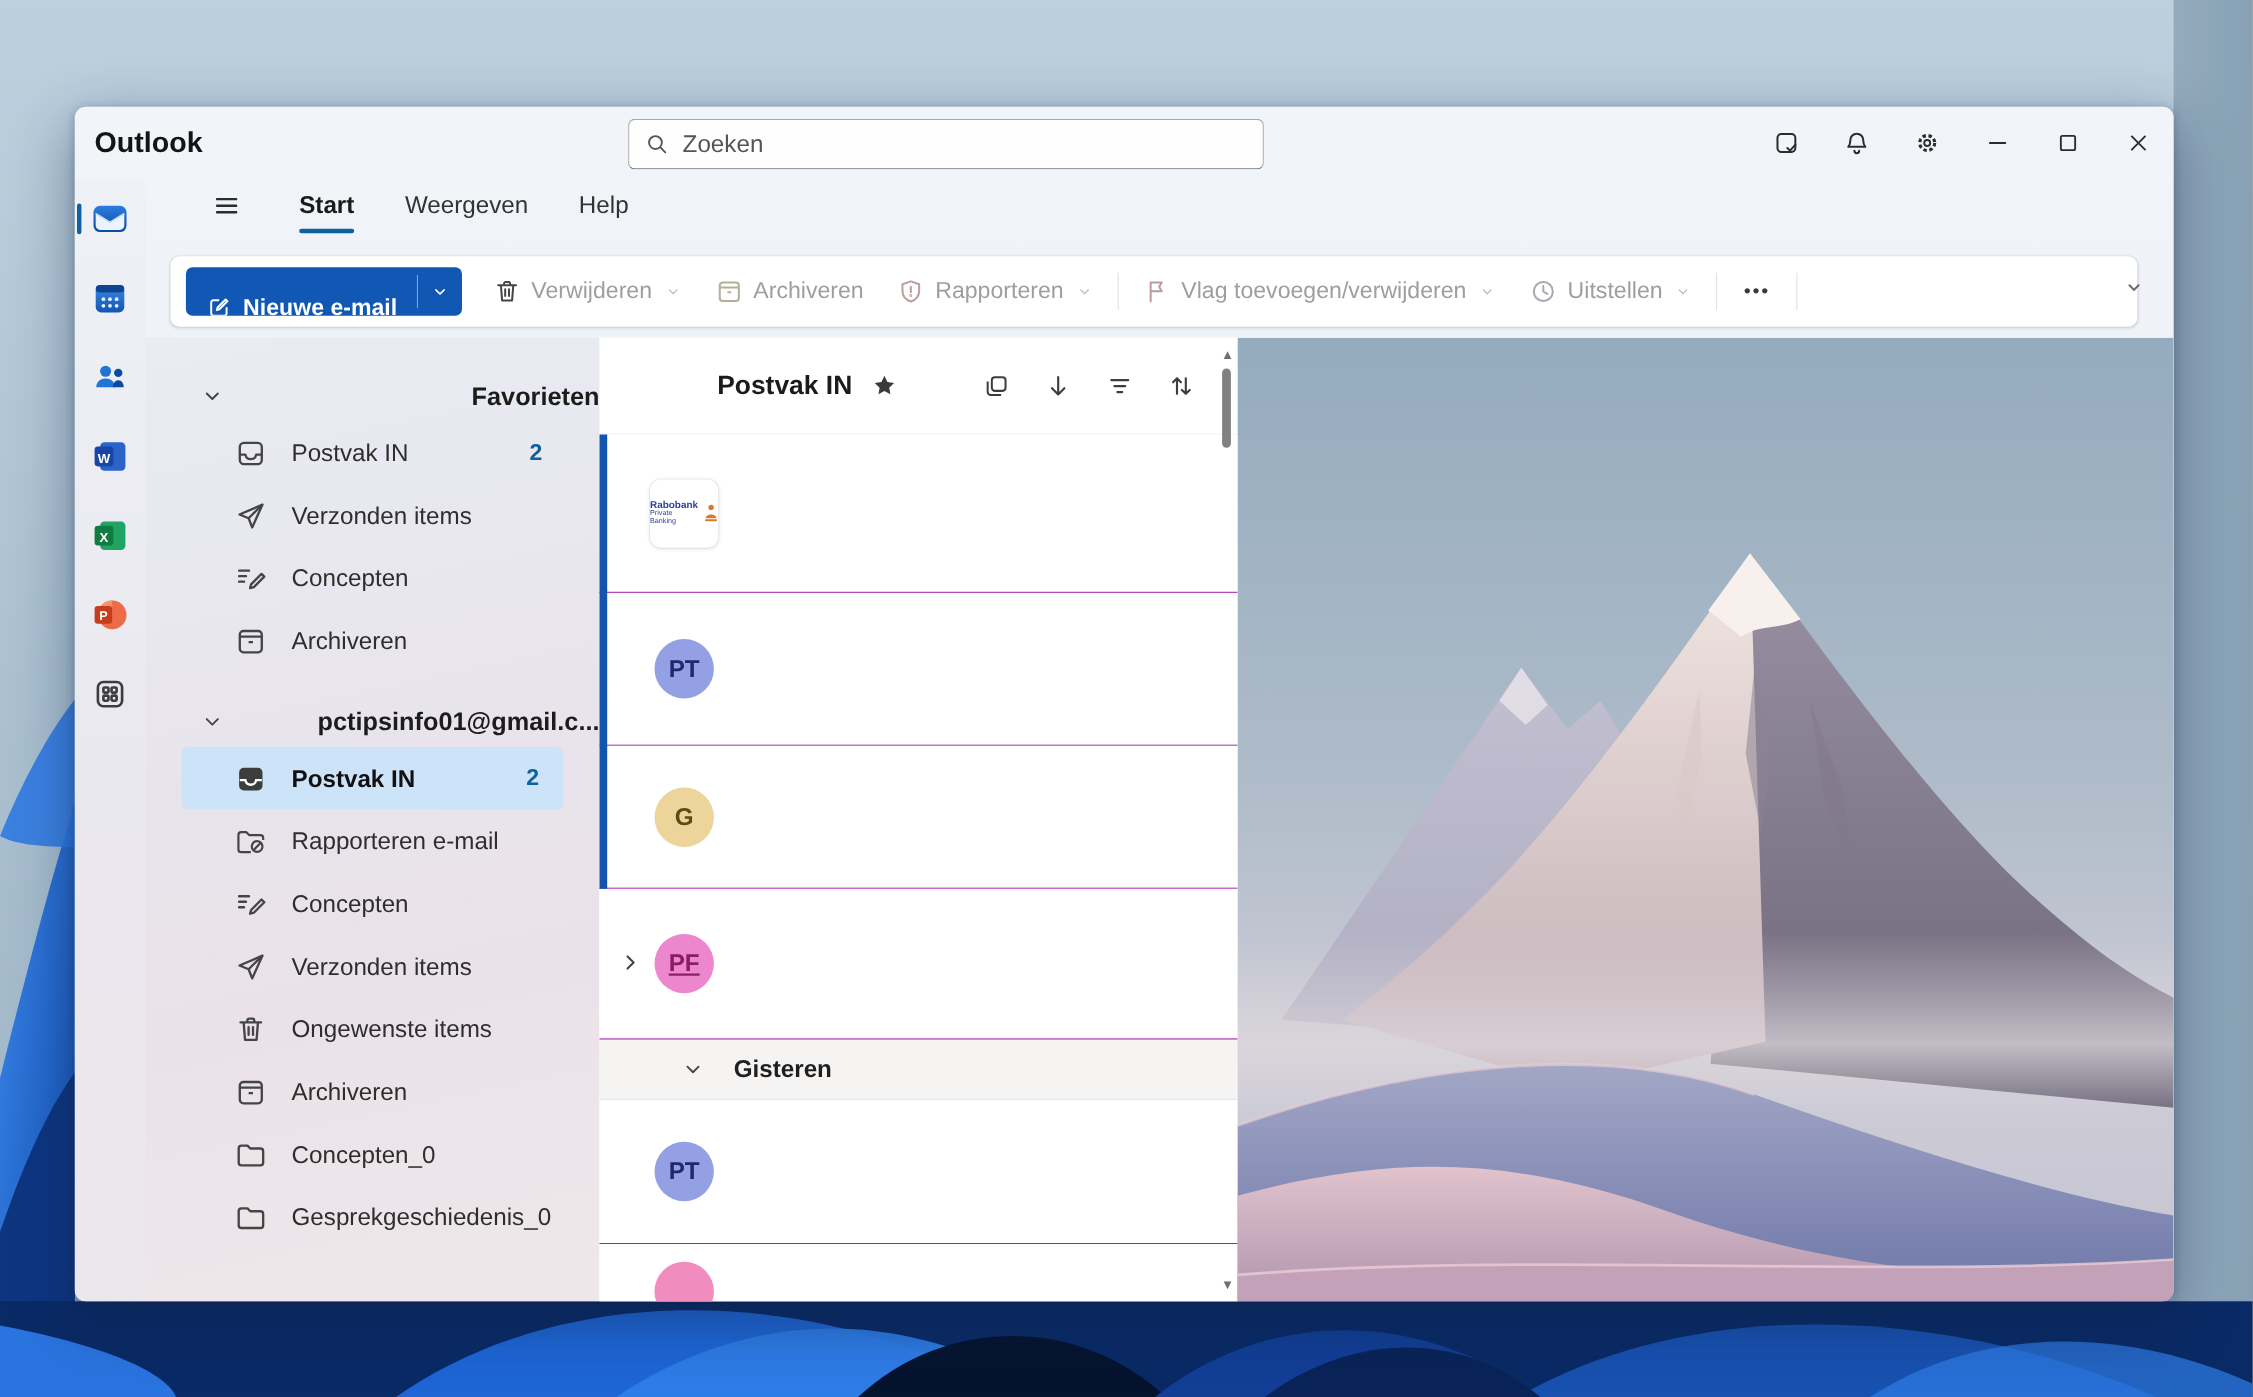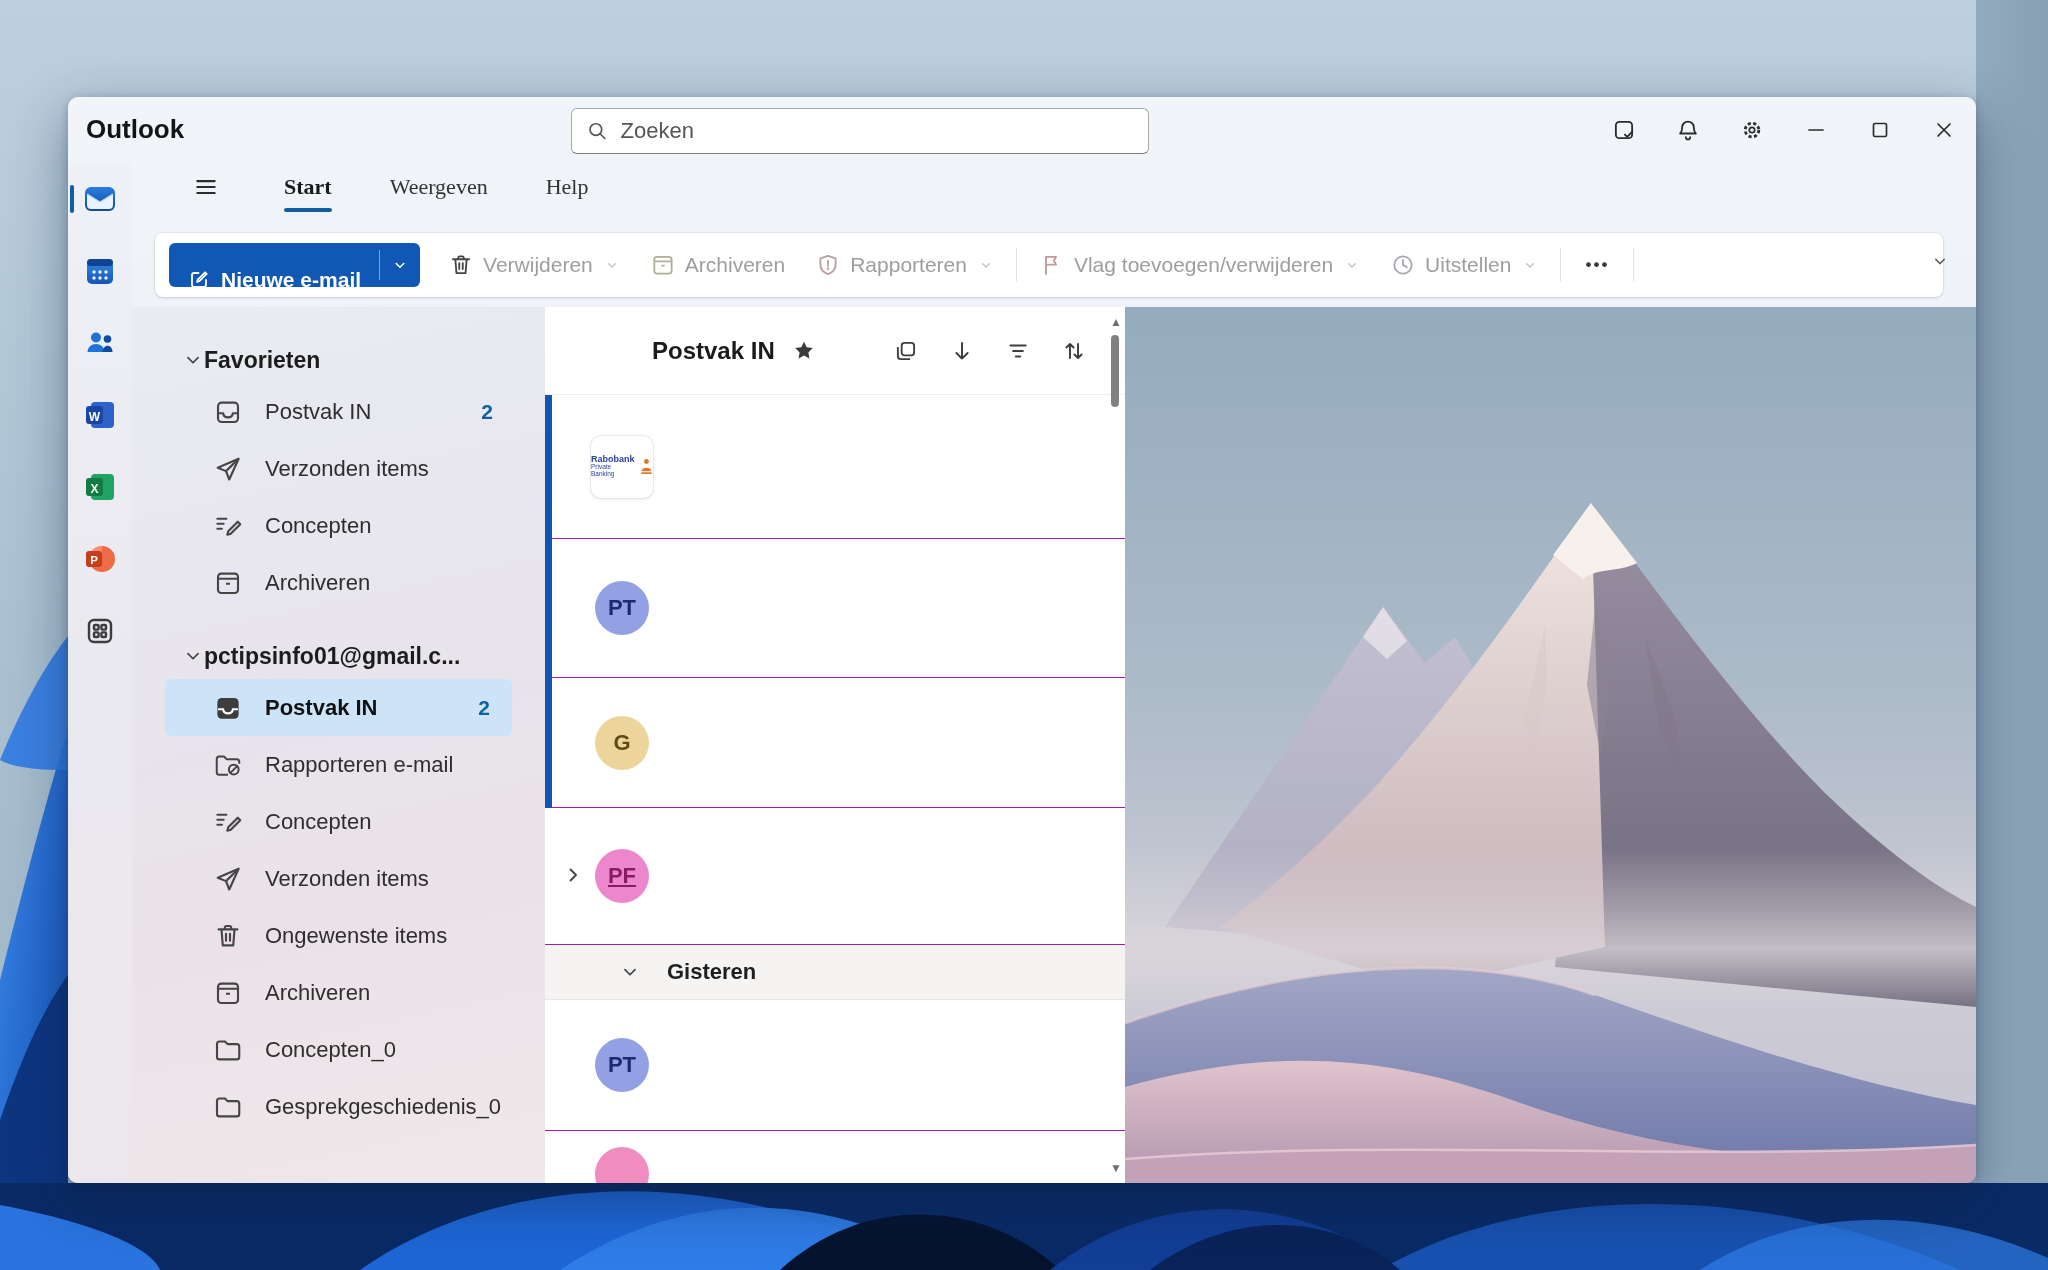--- a/index.html
+++ b/index.html
@@ -31,21 +31,21 @@
   .searchbox input{border:0;outline:0;background:transparent;font-size:22px;color:#444;
     font-family:"Liberation Sans",sans-serif;width:100%;}
   .searchbox input::placeholder{color:#555;}
   .tb-icons{position:absolute;right:0;top:0;height:66px;display:flex;align-items:center;}
   .tb-btn{width:64px;height:52px;display:flex;align-items:center;justify-content:center;cursor:default;}
   .tb-btn svg{stroke:#2c2c2c;}
 
   
   .tabs-row{position:absolute;left:64px;top:66px;right:0;height:48px;display:flex;align-items:center;}
   .hamburger{margin-left:52px;width:44px;height:40px;display:flex;align-items:center;justify-content:center;}
-  .tab{position:relative;margin-left:54px;font-size:22px;color:#333;padding:4px 2px;font-family:Liberation Serif, serif;}
+  .tab{position:relative;margin-left:42px;font-size:22px;color:#333;padding:4px 2px;}
   .tab.active{font-weight:700;color:#1a1a1a;}
   .tab.active::after{content:"";position:absolute;left:2px;right:2px;bottom:-8px;height:4px;border-radius:3px;background:#10609f;}
 
   
   .toolbar-row{position:absolute;left:64px;top:114px;right:0;height:96px;}
   .toolbar{
     position:absolute;left:23px;top:22px;width:1788px;height:64px;border-radius:8px;
     background:#ffffff;box-shadow:0 1px 3px rgba(0,0,0,.14), 0 0 0 1px rgba(0,0,0,.03);
     display:flex;align-items:center;padding:0 14px;gap:6px;
   }
@@ -63,21 +63,21 @@
   .rail{position:absolute;left:0;top:66px;bottom:0;width:64px;
     background:linear-gradient(180deg,#eef1f6 0%,#eae8ef 55%,#ece7ec 100%);}
   .rail-item{position:relative;width:64px;height:72px;display:flex;align-items:center;justify-content:center;}
   .rail-sel{position:absolute;left:2px;top:22px;width:4px;height:28px;border-radius:3px;background:#10609f;}
 
   
   .sidebar{position:absolute;left:64px;top:210px;bottom:0;width:413px;
     background:linear-gradient(168deg,#e9ecf3 0%,#e8e4ec 42%,#eae2e8 68%,#efe8ea 100%);
     padding-top:30px;}
   .tree-header{display:flex;align-items:center;height:46px;padding-left:50px;
-    font-size:23px;font-weight:700;color:#1c1c1c;}
+    font-size:23px;font-weight:700;color:#1c1c1c;justify-content:space-between;}
   .tree-item{position:relative;display:flex;align-items:center;height:57px;padding-left:81px;gap:22px;
     font-size:22px;color:#2e2e2e;}
   .tree-item .count{position:absolute;right:52px;font-size:21px;font-weight:700;color:#10609f;}
   .tree-item.selected{background:#cde3f8;border-radius:6px;margin:0 33px 0 33px;padding-left:48px;font-weight:700;color:#111;}
   .tree-item.selected .count{right:22px;}
   .tree-gap{height:22px;}
   .ticon{width:30px;height:30px;flex:0 0 30px;}
 
   
   .maillist{position:absolute;left:477px;top:210px;bottom:0;width:580px;background:#fff;}

